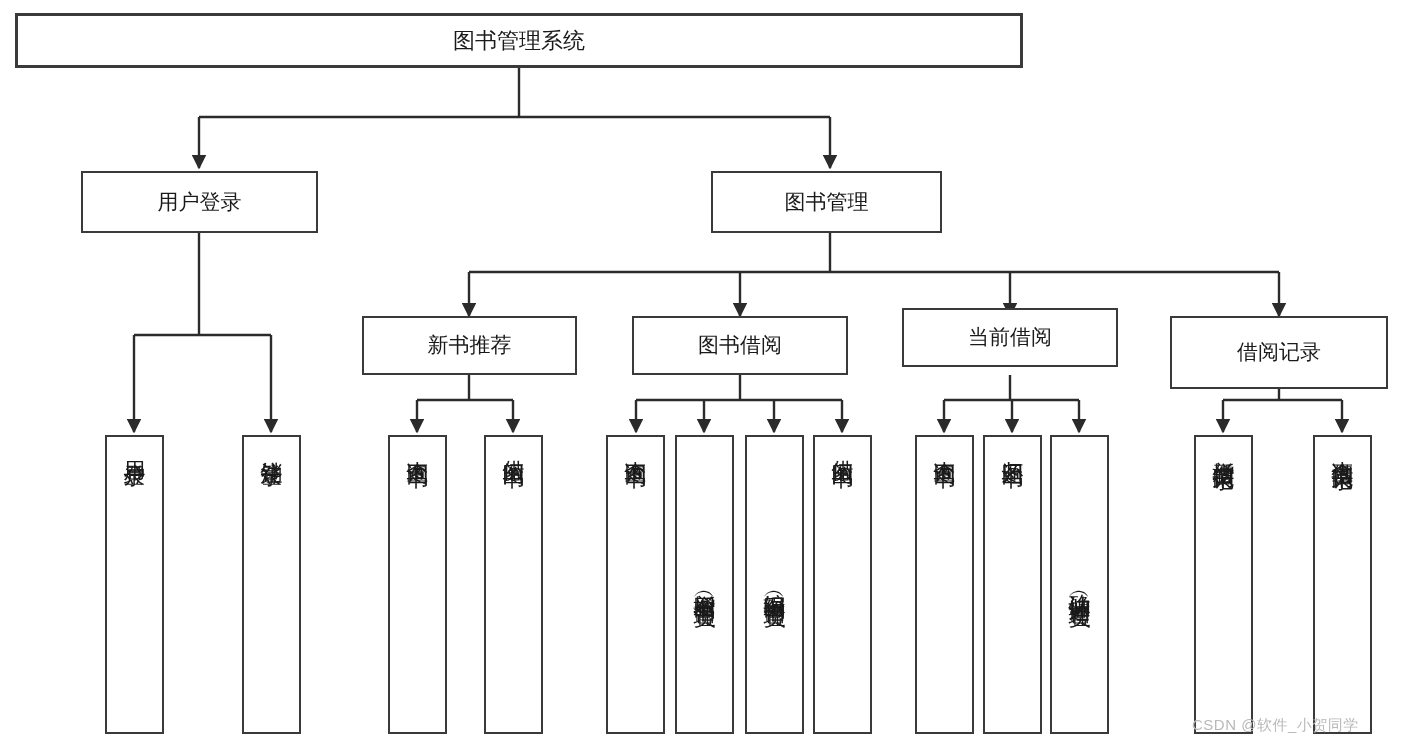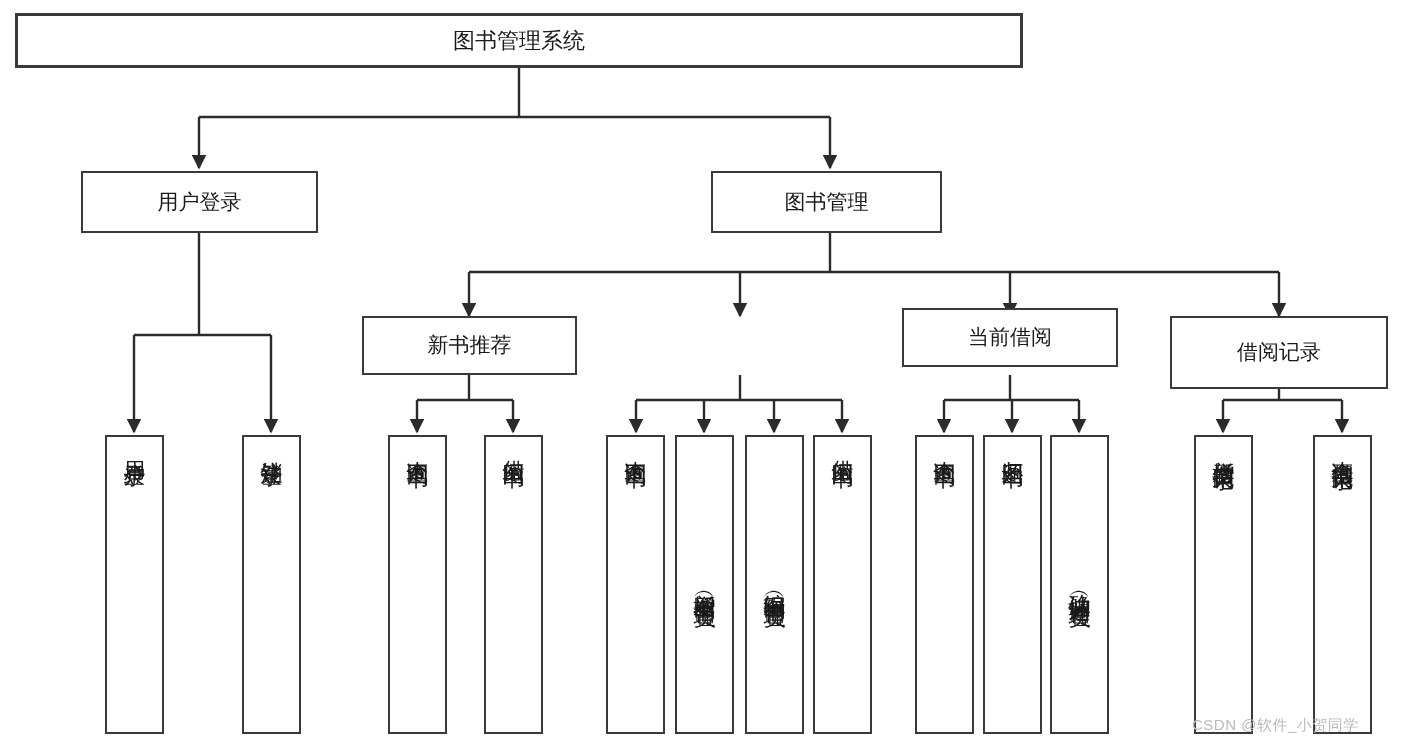--- a/index.html
+++ b/index.html
@@ -143,20 +143,23 @@
   </div>
 
   <div class="node h-node" style="left:711px; top:171px; width:231px; height:62px;">
     <span class="node-label">图书管理</span>
   </div>
 
   <div class="node h-node" style="left:362px; top:316px; width:215px; height:59px;">
     <span class="node-label">新书推荐</span>
   </div>
 
+  <div class="node h-node" style="left:632px; top:316px; width:216px; height:59px;">
+    <span class="node-label">图书借阅</span>
+  </div>
 
   <div class="node h-node" style="left:902px; top:308px; width:216px; height:59px;">
     <span class="node-label">当前借阅</span>
   </div>
 
   <div class="node h-node" style="left:1170px; top:316px; width:218px; height:73px;">
     <span class="node-label">借阅记录</span>
   </div>
 
   <div class="node v-node" style="left:105px; top:435px; width:59px; height:299px;">

